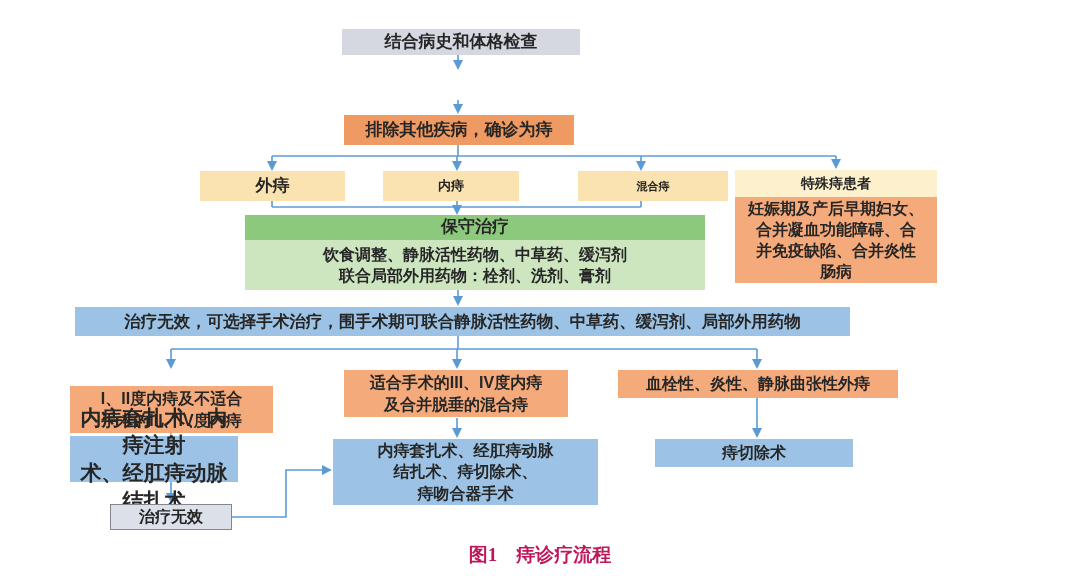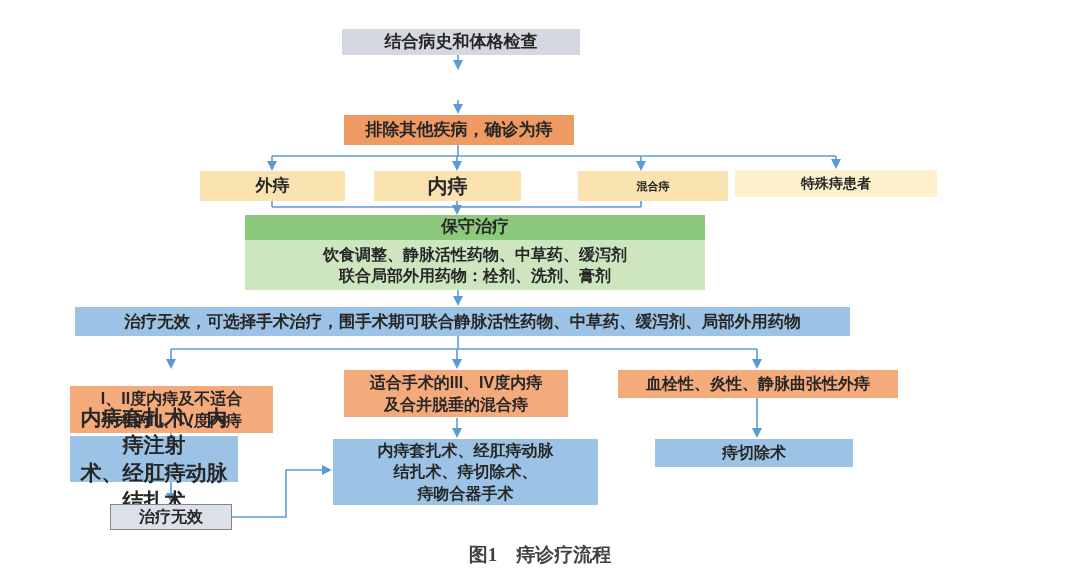--- a/index.html
+++ b/index.html
@@ -18,21 +18,21 @@
   .tan{background:#fae3b0;}
   .orange{background:#ef9a63;}
   .lightorange{background:#f5aa7b;}
   .greenhead{background:#8cc97c;}
   .greenbody{background:#cde6c0;}
   .blue{background:#9cc3e5;}
   .grayoutline{background:#dce0e9;border:1.5px solid #80858f;}
   .caption{
     position:absolute;left:0;right:0;top:542px;z-index:1;text-align:center;
     font-family:"Liberation Serif","DejaVu Serif",serif;
-    font-weight:bold;font-size:19px;color:#404040;white-space:pre-line;
+    font-weight:bold;font-size:19px;color:#be185d;white-space:pre-line;
   }
 </style>
 </head>
 <body>
 
 <div class="canvas">
 
   <svg class="wires" width="1080" height="576" viewBox="0 0 1080 576">
     <defs>
       <marker id="arw" viewBox="0 0 8 8" refX="6.5" refY="4" markerWidth="6.5" markerHeight="6.5" orient="auto">
@@ -72,24 +72,28 @@
       <polyline points="232,517 286,517 286,470 330,470" marker-end="url(#arw)"></polyline>
     </g>
   </svg>
 
   <div class="node gray" style="left:342px;top:29px;width:238px;height:26px;font-size:17px">结合病史和体格检查</div>
 
 
   <div class="node orange" style="left:344px;top:115px;width:230px;height:30px;font-size:17px">排除其他疾病，确诊为痔</div>
 
   <div class="node tan" style="left:200px;top:171px;width:145px;height:30px;font-size:17px">外痔</div>
-  <div class="node tan" style="left:374px;top:171px;width:147px;height:30px;font-size:20px">内痔</div>
+  <div class="node tan" style="left:383px;top:171px;width:136px;height:30px;font-size:13px">内痔</div>
   <div class="node tan" style="left:578px;top:171px;width:150px;height:30px;font-size:11px">混合痔</div>
 
   <div class="node paleyellow" style="left:735px;top:170px;width:202px;height:27px;font-size:14px">特殊痔患者</div>
+  <div class="node lightorange" style="left:735px;top:197px;width:202px;height:86px;font-size:16px">妊娠期及产后早期妇女、
+合并凝血功能障碍、合
+并免疫缺陷、合并炎性
+肠病</div>
 
   <div class="node greenhead" style="left:245px;top:215px;width:460px;height:25px;font-size:17px">保守治疗</div>
   <div class="node greenbody" style="left:245px;top:240px;width:460px;height:50px;font-size:16px">饮食调整、静脉活性药物、中草药、缓泻剂
 联合局部外用药物：栓剂、洗剂、膏剂</div>
 
   <div class="node blue" style="left:75px;top:307px;width:775px;height:29px;font-size:16.5px">治疗无效，可选择手术治疗，围手术期可联合静脉活性药物、中草药、缓泻剂、局部外用药物</div>
 
   <div class="node lightorange" style="left:70px;top:386px;width:203px;height:47px;font-size:16px">I、II度内痔及不适合
 手术的III、IV度内痔</div>
   <div class="node lightorange" style="left:344px;top:370px;width:224px;height:47px;font-size:16px">适合手术的III、IV度内痔

